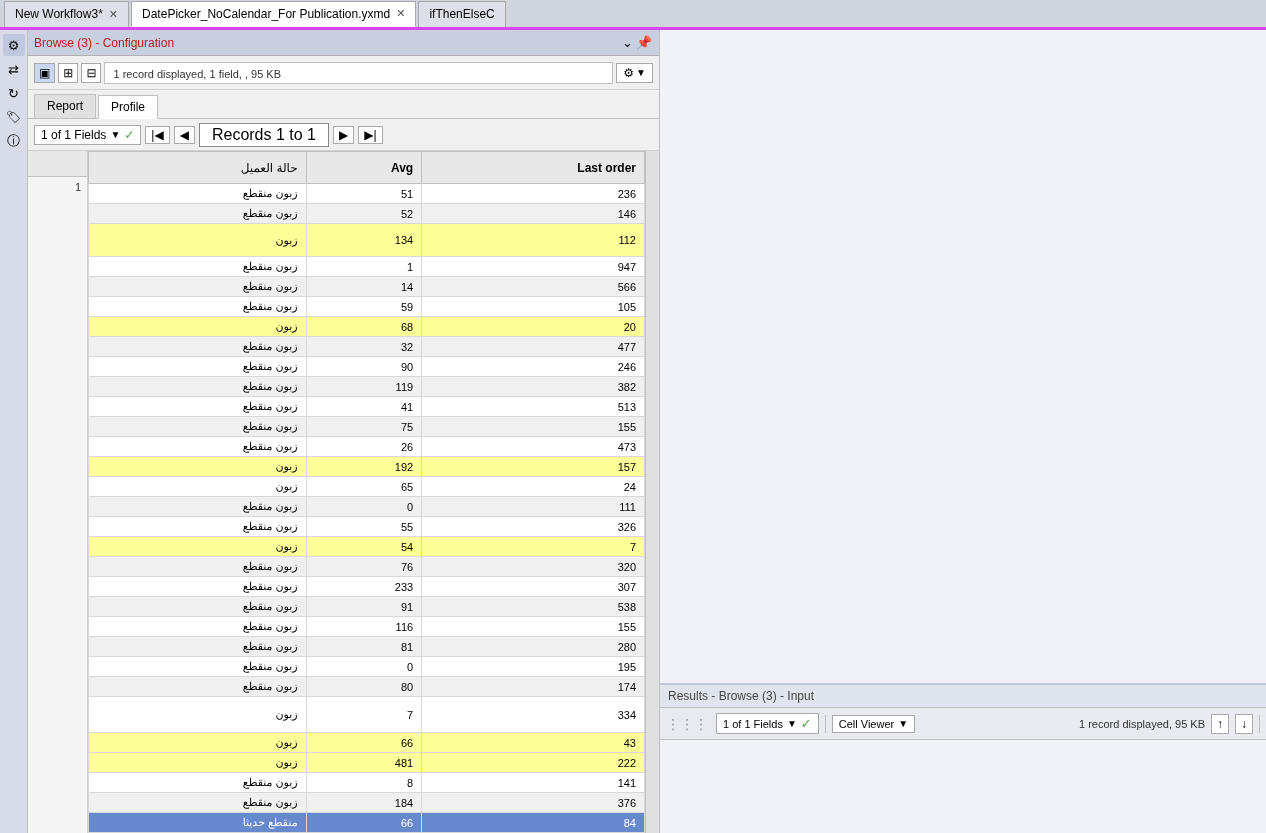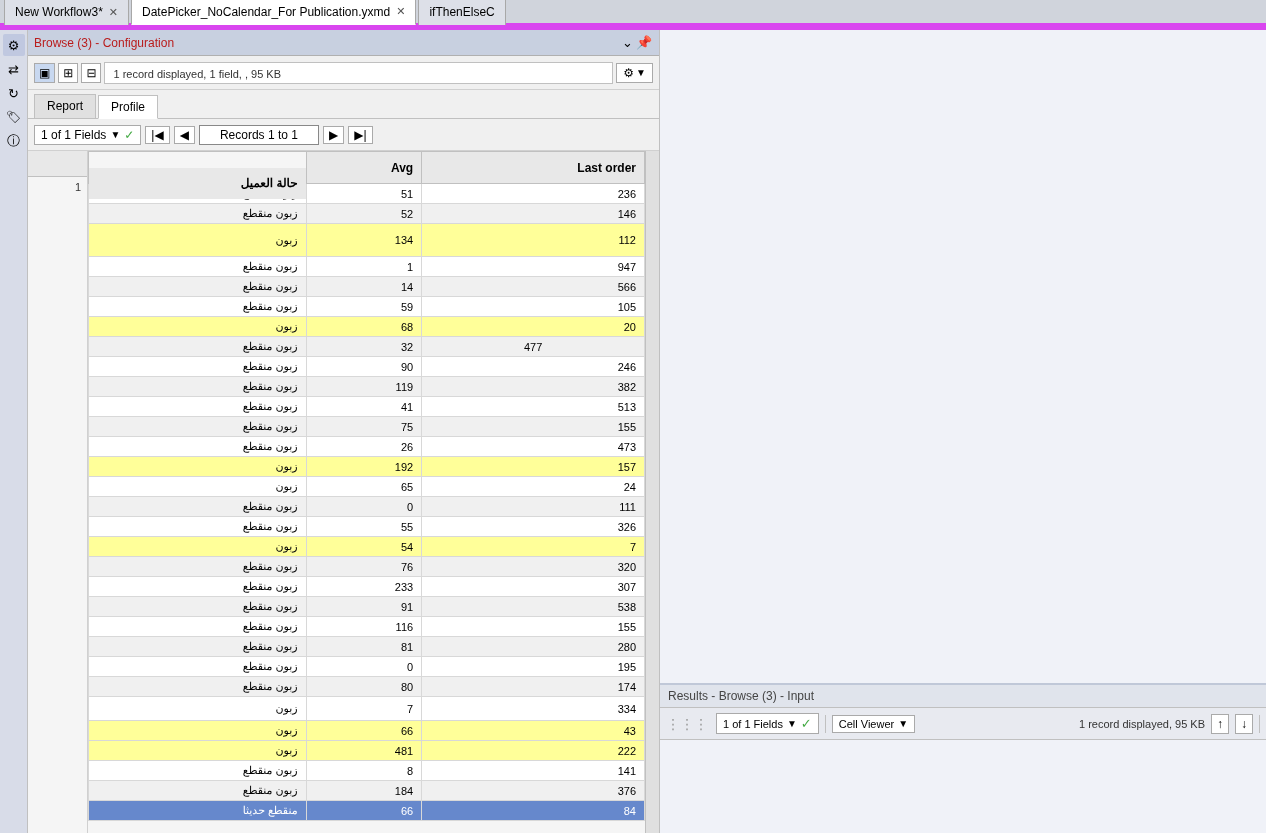--- a/index.html
+++ b/index.html
@@ -5,21 +5,21 @@
     * { box-sizing: border-box; margin: 0; padding: 0; }
     body { font-family: 'Segoe UI', Arial, sans-serif; font-size: 12px; background: #f0f0f0; display: flex; flex-direction: column; height: 833px; overflow: hidden; }
     table { width: 100%; border-collapse: collapse; }
     table th { background: #e8e8e8; border: 1px solid #c0c0c0; padding: 3px 8px; font-size: 12px; font-weight: bold; text-align: right; position: sticky; top: 0; z-index: 2; height: 26px; }
     table th:first-child { text-align: right; }
     table td { border: 1px solid #d8d8d8; padding: 2px 8px; font-size: 11px; height: 20px; }
   </style>
 </head>
 <body>
 
-<div style="display:flex;align-items:center;background:#d0d4dc;border-bottom:7px solid #d946ef;height:30px;padding:0 4px;gap:2px;">
+<div style="display:flex;align-items:center;background:#d0d4dc;border-bottom:3px solid #d946ef;height:30px;padding:0 4px;gap:2px;">
   <div style="display:flex;align-items:center;background:#dde0e8;border:1px solid #a8a8a8;border-bottom:none;padding:3px 10px;font-size:12px;cursor:pointer;height:26px;gap:6px;">
     <span style="font-size:12px;">New Workflow3*</span>
     <span style="font-size:11px;color:#555;">✕</span>
   </div>
   <div style="display:flex;align-items:center;background:#ffffff;border:1px solid #a8a8a8;border-bottom:1px solid #fff;padding:3px 10px;font-size:12px;cursor:pointer;height:26px;gap:6px;">
     <span style="font-size:12px;">DatePicker_NoCalendar_For Publication.yxmd</span>
     <span style="font-size:11px;color:#555;">✕</span>
   </div>
   <div style="display:flex;align-items:center;background:#dde0e8;border:1px solid #a8a8a8;border-bottom:none;padding:3px 10px;font-size:12px;cursor:pointer;height:26px;gap:6px;">
     <span style="font-size:12px;">ifThenElseC</span>
@@ -62,41 +62,41 @@
     </div>
 
     <div style="display:flex;align-items:center;padding:4px 6px;background:#f0f0f0;border-bottom:1px solid #d0d0d0;gap:4px;height:32px;">
       <div style="display:flex;align-items:center;border:1px solid #aaa;background:#fff;padding:2px 6px;cursor:pointer;font-size:12px;gap:4px;">
         <span>1 of 1 Fields</span>
         <span style="font-size:10px;">▼</span>
         <span style="color:#44aa44;">✓</span>
       </div>
       <button style="border:1px solid #aaa;background:#fff;padding:1px 5px;cursor:pointer;font-size:12px;">|◀</button>
       <button style="border:1px solid #aaa;background:#fff;padding:1px 5px;cursor:pointer;font-size:12px;">◀</button>
-      <div style="border:1px solid #888;background:#fff;padding:2px 12px;font-size:12px;min-width:120px;text-align:center;">
+      <div style="border:1px solid #888;background:#fff;padding:2px 12px;font-size:16px;min-width:120px;text-align:center;">
         <span>Records 1 to 1</span>
       </div>
       <button style="border:1px solid #aaa;background:#fff;padding:1px 5px;cursor:pointer;font-size:12px;">▶</button>
       <button style="border:1px solid #aaa;background:#fff;padding:1px 5px;cursor:pointer;font-size:12px;">▶|</button>
     </div>
 
     <div style="flex:1;overflow:hidden;display:flex;">
 
       <div style="width:60px;background:#f5f5f5;border-right:1px solid #d0d0d0;overflow:hidden;">
         <div style="height:26px;background:#e8e8e8;border-bottom:1px solid #c0c0c0;"></div>
         <div style="height:20px;display:flex;align-items:center;justify-content:flex-end;padding-right:6px;font-size:11px;color:#333;">
           <span>1</span>
         </div>
       </div>
 
       <div style="flex:1;overflow:auto;">
         <table style="width:100%;border-collapse:collapse;">
           <thead>
             <tr>
-              <th style="background:#e8e8e8;border:1px solid #c0c0c0;padding:3px 8px;font-size:12px;font-weight:bold;text-align:right;direction:rtl;position:sticky;top:16px;z-index:2;height:32px;"><span>حالة العميل</span></th>
+              <th style="background:#e8e8e8;border:1px solid #c0c0c0;padding:3px 8px;font-size:12px;font-weight:normal;text-align:right;direction:rtl;position:sticky;top:0;z-index:2;height:32px;"><span>حالة العميل</span></th>
               <th style="background:#e8e8e8;border:1px solid #c0c0c0;padding:3px 8px;font-size:12px;font-weight:bold;text-align:right;position:sticky;top:0;z-index:2;height:26px;"><span>Avg</span></th>
               <th style="background:#e8e8e8;border:1px solid #c0c0c0;padding:3px 8px;font-size:12px;font-weight:bold;text-align:right;position:sticky;top:0;z-index:2;height:26px;"><span>Last order</span></th>
             </tr>
           </thead>
           <tbody id="table-body">
               <tr style="background: rgb(255, 255, 255);">
                 <td style="border: 1px solid rgb(216, 216, 216); padding: 2px 8px; font-size: 11px; text-align: right; direction: rtl; height: 20px;">زبون منقطع</td>
                 <td style="border: 1px solid rgb(216, 216, 216); padding: 2px 8px; font-size: 11px; text-align: right; height: 20px;">51</td>
                 <td style="border: 1px solid rgb(216, 216, 216); padding: 2px 8px; font-size: 11px; text-align: right; height: 20px;">236</td>
               </tr>
@@ -126,21 +126,21 @@
                 <td style="border: 1px solid rgb(216, 216, 216); padding: 2px 8px; font-size: 11px; text-align: right; height: 20px;">105</td>
               </tr>
               <tr style="background: rgb(255, 255, 153);">
                 <td style="border: 1px solid rgb(216, 216, 216); padding: 2px 8px; font-size: 11px; text-align: right; direction: rtl; height: 20px;">زبون</td>
                 <td style="border: 1px solid rgb(216, 216, 216); padding: 2px 8px; font-size: 11px; text-align: right; height: 20px;">68</td>
                 <td style="border: 1px solid rgb(216, 216, 216); padding: 2px 8px; font-size: 11px; text-align: right; height: 20px;">20</td>
               </tr>
               <tr style="background: rgb(240, 240, 240);">
                 <td style="border: 1px solid rgb(216, 216, 216); padding: 2px 8px; font-size: 11px; text-align: right; direction: rtl; height: 20px;">زبون منقطع</td>
                 <td style="border: 1px solid rgb(216, 216, 216); padding: 2px 8px; font-size: 11px; text-align: right; height: 20px;">32</td>
-                <td style="border: 1px solid rgb(216, 216, 216); padding: 0 8px; font-size: 11px; text-align: center; height: 20px;">477</td>
+                <td style="border: 1px solid rgb(216, 216, 216); padding: 0 8px; font-size: 11px; text-align: right; height: 20px;">477</td>
               </tr>
               <tr style="background: rgb(255, 255, 255);">
                 <td style="border: 1px solid rgb(216, 216, 216); padding: 2px 8px; font-size: 11px; text-align: right; direction: rtl; height: 20px;">زبون منقطع</td>
                 <td style="border: 1px solid rgb(216, 216, 216); padding: 2px 8px; font-size: 11px; text-align: right; height: 20px;">90</td>
                 <td style="border: 1px solid rgb(216, 216, 216); padding: 2px 8px; font-size: 11px; text-align: right; height: 20px;">246</td>
               </tr>
               <tr style="background: rgb(240, 240, 240);">
                 <td style="border: 1px solid rgb(216, 216, 216); padding: 2px 8px; font-size: 11px; text-align: right; direction: rtl; height: 20px;">زبون منقطع</td>
                 <td style="border: 1px solid rgb(216, 216, 216); padding: 2px 8px; font-size: 11px; text-align: right; height: 20px;">119</td>
                 <td style="border: 1px solid rgb(216, 216, 216); padding: 2px 8px; font-size: 11px; text-align: right; height: 20px;">382</td>
@@ -216,21 +216,21 @@
                 <td style="border: 1px solid rgb(216, 216, 216); padding: 2px 8px; font-size: 11px; text-align: right; height: 20px;">195</td>
               </tr>
               <tr style="background: rgb(240, 240, 240);">
                 <td style="border: 1px solid rgb(216, 216, 216); padding: 2px 8px; font-size: 11px; text-align: right; direction: rtl; height: 20px;">زبون منقطع</td>
                 <td style="border: 1px solid rgb(216, 216, 216); padding: 2px 8px; font-size: 11px; text-align: right; height: 20px;">80</td>
                 <td style="border: 1px solid rgb(216, 216, 216); padding: 2px 8px; font-size: 11px; text-align: right; height: 20px;">174</td>
               </tr>
               <tr style="background: rgb(255, 255, 255);">
                 <td style="border: 1px solid rgb(216, 216, 216); padding: 2px 8px; font-size: 11px; text-align: right; direction: rtl; height: 20px;">زبون</td>
                 <td style="border: 1px solid rgb(216, 216, 216); padding: 2px 8px; font-size: 11px; text-align: right; height: 20px;">7</td>
-                <td style="border: 1px solid rgb(216, 216, 216); padding: 2px 8px; font-size: 11px; text-align: right; height: 24px;">334</td>
+                <td style="border: 1px solid rgb(216, 216, 216); padding: 2px 8px; font-size: 11px; text-align: right; height: 36px;">334</td>
               </tr>
               <tr style="background: rgb(255, 255, 153);">
                 <td style="border: 1px solid rgb(216, 216, 216); padding: 2px 8px; font-size: 11px; text-align: right; direction: rtl; height: 20px;">زبون</td>
                 <td style="border: 1px solid rgb(216, 216, 216); padding: 2px 8px; font-size: 11px; text-align: right; height: 20px;">66</td>
                 <td style="border: 1px solid rgb(216, 216, 216); padding: 2px 8px; font-size: 11px; text-align: right; height: 20px;">43</td>
               </tr>
               <tr style="background: rgb(255, 255, 153);">
                 <td style="border: 1px solid rgb(216, 216, 216); padding: 2px 8px; font-size: 11px; text-align: right; direction: rtl; height: 20px;">زبون</td>
                 <td style="border: 1px solid rgb(216, 216, 216); padding: 2px 8px; font-size: 11px; text-align: right; height: 20px;">481</td>
                 <td style="border: 1px solid rgb(216, 216, 216); padding: 2px 8px; font-size: 11px; text-align: right; height: 20px;">222</td>

